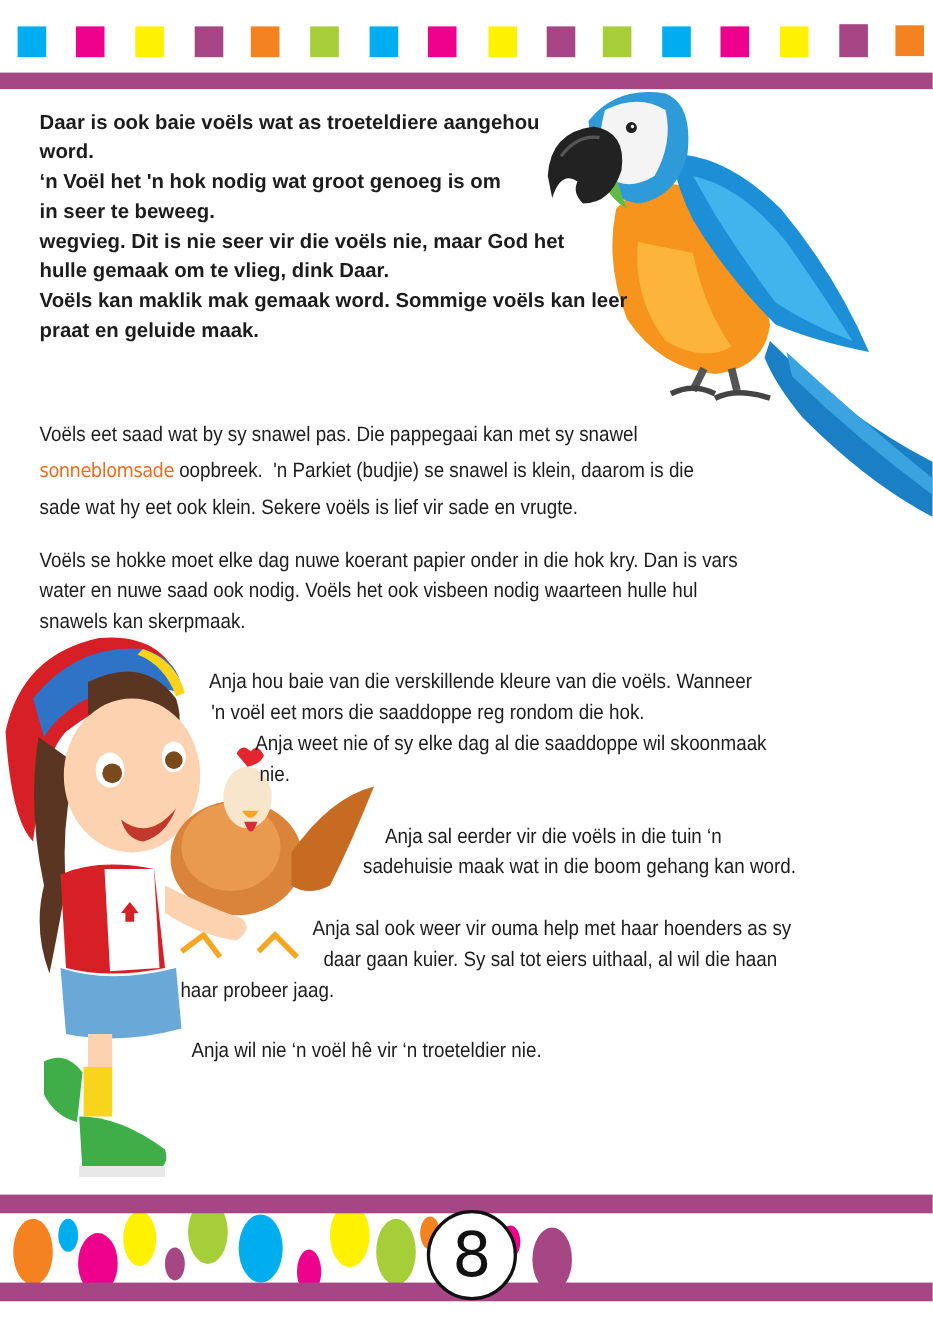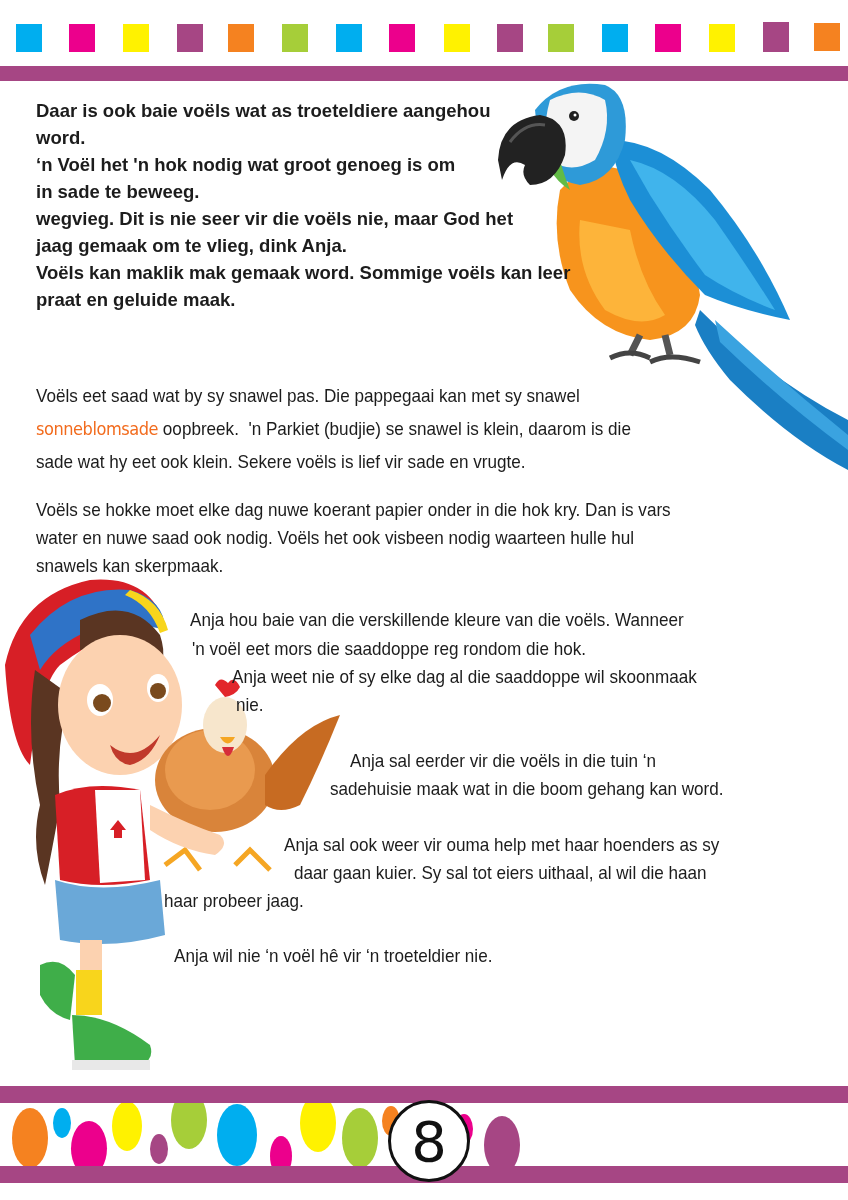--- a/index.html
+++ b/index.html
@@ -73,23 +73,23 @@
   <circle cx="85" cy="35" r="1.5" fill="#fff"></circle>
 
   <path d="M150 255 L140 275 M175 255 L180 275" stroke="#555" stroke-width="7"></path>
   <path d="M120 278 Q140 268 160 278 M160 282 Q180 272 210 282" stroke="#444" stroke-width="5" fill="none"></path>
 </svg>
 
 <div class="txt p1">
   <div>Daar is ook baie voëls wat as troeteldiere aangehou</div>
   <div>word.</div>
   <div>‘n Voël het 'n hok nodig wat groot genoeg is om</div>
-  <div>in sade te beweeg.</div>
+  <div>in seer te beweeg.</div>
   <div>wegvieg. Dit is nie seer vir die voëls nie, maar God het</div>
-  <div>jaag gemaak om te vlieg, dink Anja.</div>
+  <div>hulle gemaak om te vlieg, dink Daar.</div>
   <div>Voëls kan maklik mak gemaak word. Sommige voëls kan leer</div>
   <div>praat en geluide maak.</div>
 </div>
 
 <div class="txt p2">
   <div>Voëls eet saad wat by sy snawel pas. Die pappegaai kan met sy snawel</div>
   <div><span class="hl">sonneblomsade</span><span style="white-space:pre"> oopbreek.  'n Parkiet (budjie) se snawel is klein, daarom is die</span></div>
   <div>sade wat hy eet ook klein. Sekere voëls is lief vir sade en vrugte.</div>
 </div>
 

